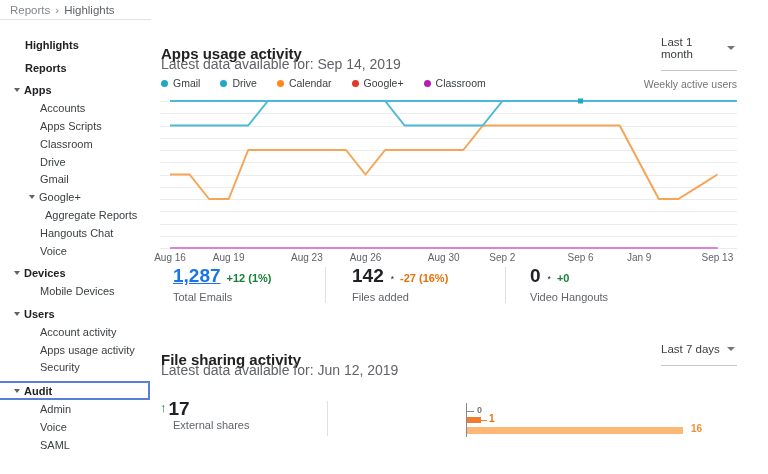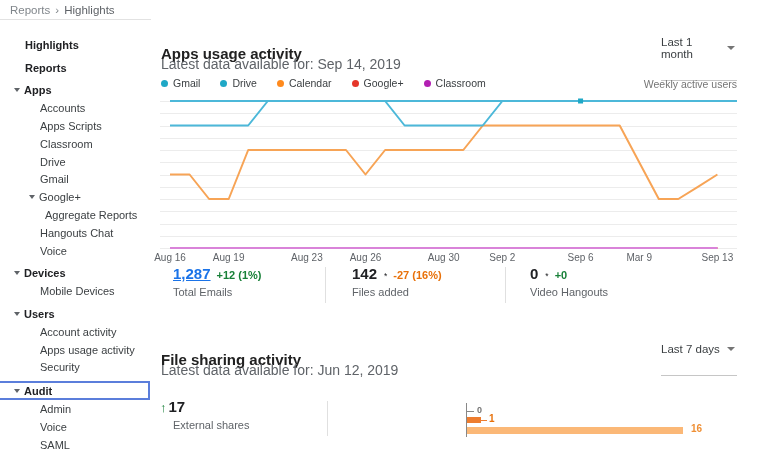--- a/index.html
+++ b/index.html
@@ -26,36 +26,36 @@
   .lvl2{padding-left:45px;}
   .tri{width:0;height:0;border-left:3.5px solid transparent;border-right:3.5px solid transparent;
     border-top:4px solid #5f6368;margin-right:4px;margin-left:-11px;flex:none;}
   .side-item.focused{border-top:2px solid var(--focus);border-bottom:2px solid var(--focus);
     border-right:2px solid var(--focus);height:19px;background:#fff;}
 
   
   .sec-title{position:absolute;left:161px;font-size:15px;font-weight:600;color:#212121;}
   .sub{position:absolute;left:161px;font-size:14px;color:#5f6368;}
   .dropdown{position:absolute;left:661px;width:76px;display:flex;align-items:center;justify-content:space-between;
-    font-size:11.5px;color:#3c4043;border-bottom:1px solid #c6c6c6;padding-bottom:20px;cursor:pointer;}
+    font-size:11.5px;color:#3c4043;border-bottom:1px solid #c6c6c6;padding-bottom:10px;cursor:pointer;}
   .dd-tri{width:0;height:0;border-left:4px solid transparent;border-right:4px solid transparent;
     border-top:4.5px solid #757575;margin-right:2px;}
 
   
   .legend{position:absolute;left:161px;top:77px;display:flex;gap:20px;align-items:center;}
   .legend-item{display:flex;align-items:center;gap:5px;font-size:10.5px;color:#3c4043;}
   .dot{width:7px;height:7px;border-radius:50%;flex:none;}
   .axis-note{position:absolute;right:31px;top:78px;font-size:10.5px;color:#757575;}
   #chart{position:absolute;left:160px;top:96px;}
   .tick{position:absolute;top:252px;font-size:10px;color:#5f6368;transform:translateX(-50%);white-space:nowrap;}
 
   
   .stat{position:absolute;top:265px;}
   .vrow{display:flex;align-items:baseline;gap:6px;}
-  .val{font-size:15px;font-weight:bold;color:#202124;}
+  .val{font-size:19px;font-weight:bold;color:#202124;}
   .val.link{color:var(--link);text-decoration:underline;cursor:pointer;}
   .supmark{font-size:8.5px;color:#202124;vertical-align:super;margin-left:1px;}
   .delta{font-size:11px;font-weight:bold;}
   .slbl{font-size:11px;color:#5f6368;margin-top:4px;}
   .vdiv{position:absolute;width:1px;background:var(--divider);}
 
   
   .ext{position:absolute;left:160px;top:398px;display:flex;align-items:flex-start;}
   .ext .arrow{color:#188038;font-weight:bold;font-size:13px;margin-top:2px;}
   .ext .val{margin-left:2px;font-weight:bold;}
@@ -203,21 +203,21 @@
       <rect x="418.05" y="2.5" width="5" height="5" fill="#1fa8c6"></rect>
     </svg>
   <div id="ticks">
       <span class="tick" style="left: 170px;">Aug 16</span>
       <span class="tick" style="left: 228.65px;">Aug 19</span>
       <span class="tick" style="left: 306.85px;">Aug 23</span>
       <span class="tick" style="left: 365.5px;">Aug 26</span>
       <span class="tick" style="left: 443.7px;">Aug 30</span>
       <span class="tick" style="left: 502.35px;">Sep 2</span>
       <span class="tick" style="left: 580.55px;">Sep 6</span>
-      <span class="tick" style="left: 639.2px;">Mar 9</span>
+      <span class="tick" style="left: 639.2px;">Jan 9</span>
       <span class="tick" style="left: 717.4px;">Sep 13</span>
     </div>
   <div id="stats">
       <div class="stat" style="left: 173px;">
         <div class="vrow">
           <span class="val link">1,287</span>
           <span class="delta" style="color: rgb(24, 128, 56);">+12 (1%)</span>
         </div>
         <div class="slbl">Total Emails</div>
       </div>

